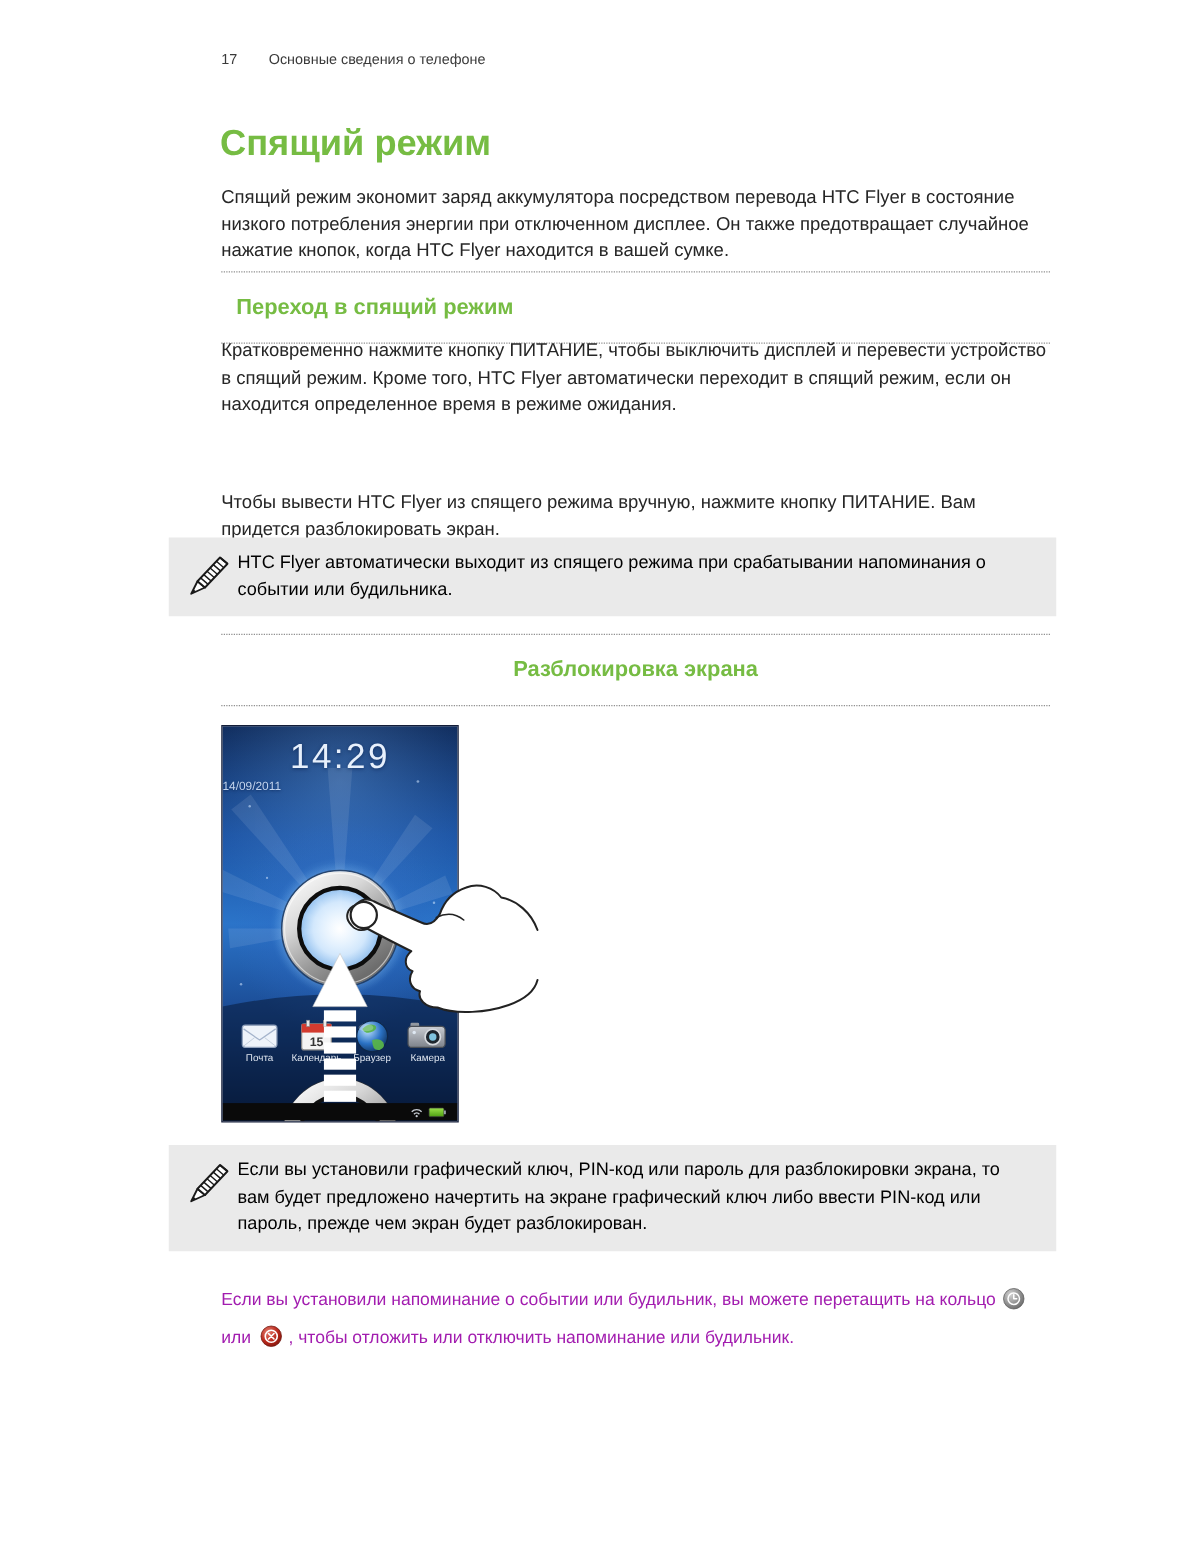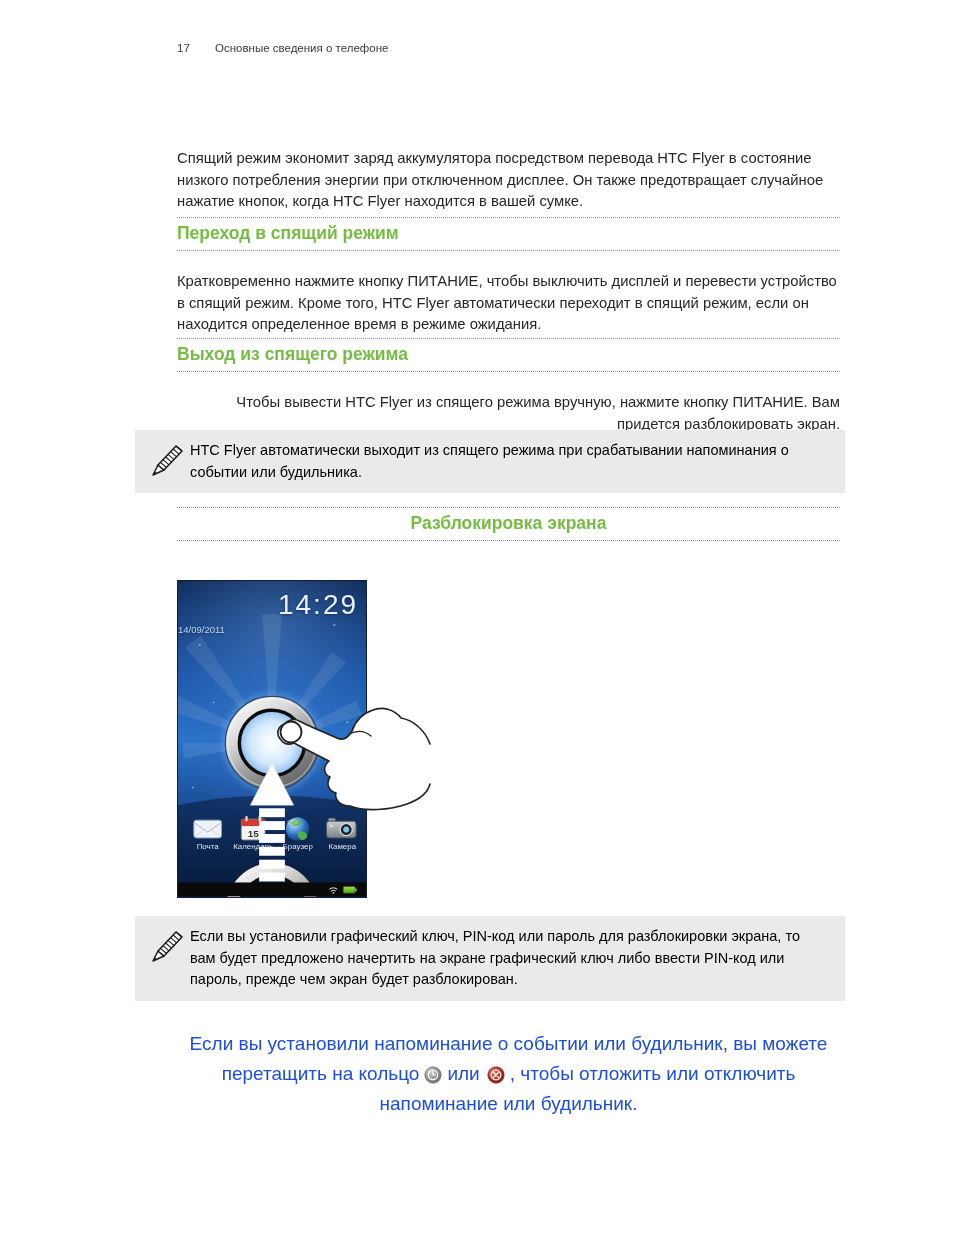--- a/index.html
+++ b/index.html
@@ -6,70 +6,68 @@
   .page{position:relative;width:941px;height:1235px;background:#fff;overflow:hidden;
         font-family:"Liberation Sans", sans-serif;color:#2a2a2a;}
   
   .runhead{position:absolute;left:177px;top:42px;font-size:11.5px;color:#3a3a3a;}
   .runhead .pnum{display:inline-block;width:38px;}
   
   .title{position:absolute;left:176px;top:80px;font-size:29px;font-weight:bold;color:#76bc43;}
   
   .copy{position:absolute;left:177px;width:663px;font-size:14.8px;line-height:21.8px;color:#262626;}
   .intro{top:133px;}
-  .b1{top:256px;} .b2{top:377px;text-align:right;} .b3{top:546px;}
+  .b1{top:256px;} .b2{top:377px;} .b3{top:546px;}
   
   .sec{position:absolute;left:177px;width:663px;border-top:1px dotted #8f8f8f;
        border-bottom:1px dotted #8f8f8f;padding:4px 0 6px;}
-  .sec h2{margin:0;font-size:17.5px;font-weight:bold;color:#76bc43;line-height:22px;}
+  .sec h2{margin:12px;font-size:17.5px;font-weight:bold;color:#76bc43;line-height:22px;}
   .s1{top:217px;} .s2{top:338px;} .s3{top:507px;text-align:center;}
   
   .note{position:absolute;left:135px;width:710px;box-sizing:border-box;background:#eaeaea;
         padding:10px 18px 10px 55px;font-size:14.5px;line-height:21.5px;color:#000000;}
   .n1{top:430px;} .n2{top:916px;}
   .note .pencil{position:absolute;left:14px;top:9px;}
   
   .figure{position:absolute;left:177px;top:580px;width:190px;height:318px;}
   .screen{position:absolute;inset:0;overflow:hidden;border:1px solid #131d38;box-sizing:border-box;
     background:
       radial-gradient(circle at 50% 51%, rgba(255,255,255,.95) 0, rgba(205,232,255,.8) 6%,
         rgba(110,175,240,.55) 16%, rgba(45,105,195,.28) 30%, rgba(0,0,0,0) 46%),
       radial-gradient(circle at 50% 14%, rgba(110,170,235,.35) 0, rgba(0,0,0,0) 42%),
       linear-gradient(180deg,#0c2757 0%,#1b53a4 28%,#2b74c9 50%,#1b4c95 72%,#081a3c 100%);}
   .scene{position:absolute;left:0;top:0;width:188px;height:316px;}
   .lock-time{position:absolute;top:8px;left:0;width:188px;text-align:center;font-size:28px;
-    font-weight:400;letter-spacing:2px;color:#e7f0fc;text-shadow:0 1px 3px rgba(0,20,60,.5);padding-left:46px;}
+    font-weight:400;letter-spacing:2px;color:#e7f0fc;text-shadow:0 1px 3px rgba(0,20,60,.5);}
   .lock-date{position:absolute;top:43px;left:0;width:188px;font-size:9.5px;
     color:#c3d5ef;text-shadow:0 1px 2px rgba(0,20,60,.5);}
   .hand{position:absolute;left:98px;top:104px;width:162px;height:132px;overflow:visible;z-index:6;}
   
-  .closing{position:absolute;left:177px;top:1010px;width:663px;font-size:19px;line-height:30px;color:#1d4ed8;text-align:center;}
+  .closing{position:absolute;left:177px;top:1010px;width:663px;font-size:14px;line-height:30px;color:#a21caf;}
   .inline-ic{display:inline-block;width:18px;height:18px;vertical-align:-4px;margin:0 5px;}
   .sp{margin-right:2px;}
 </style>
 </head>
 <body>
 
 <div class="page">
 
   <div class="runhead">
     <span class="pnum">17</span><span>Основные сведения о телефоне</span>
   </div>
 
+  <h1 class="title">Спящий режим</h1>
 
   <p class="copy intro">Спящий режим экономит заряд аккумулятора посредством перевода HTC Flyer в состояние низкого потребления энергии при отключенном дисплее. Он также предотвращает случайное нажатие кнопок, когда HTC Flyer находится в вашей сумке.</p>
 
   <div class="sec s1">
     <h2>Переход в спящий режим</h2>
   </div>
   <p class="copy b1">Кратковременно нажмите кнопку ПИТАНИЕ, чтобы выключить дисплей и перевести устройство в спящий режим. Кроме того, HTC Flyer автоматически переходит в спящий режим, если он находится определенное время в режиме ожидания.</p>
 
-  <div class="sec s2">
-    <h2>Выход из спящего режима</h2>
-  </div>
   <p class="copy b2">Чтобы вывести HTC Flyer из спящего режима вручную, нажмите кнопку ПИТАНИЕ. Вам придется разблокировать экран.</p>
 
   <div class="note n1">
     <svg class="pencil" width="36" height="40" viewBox="0 0 36 40">
       <g stroke="#1a1a1a" stroke-width="1.5" fill="#fff" stroke-linejoin="round">
         <polygon points="4,36 9,26 15,31"></polygon>
         <polygon points="9,26 27,7 33,12 15,31"></polygon>
         <line x1="27" y1="7" x2="33" y2="12"></line>
       </g>
       <g stroke="#1a1a1a" stroke-width="1.1">

